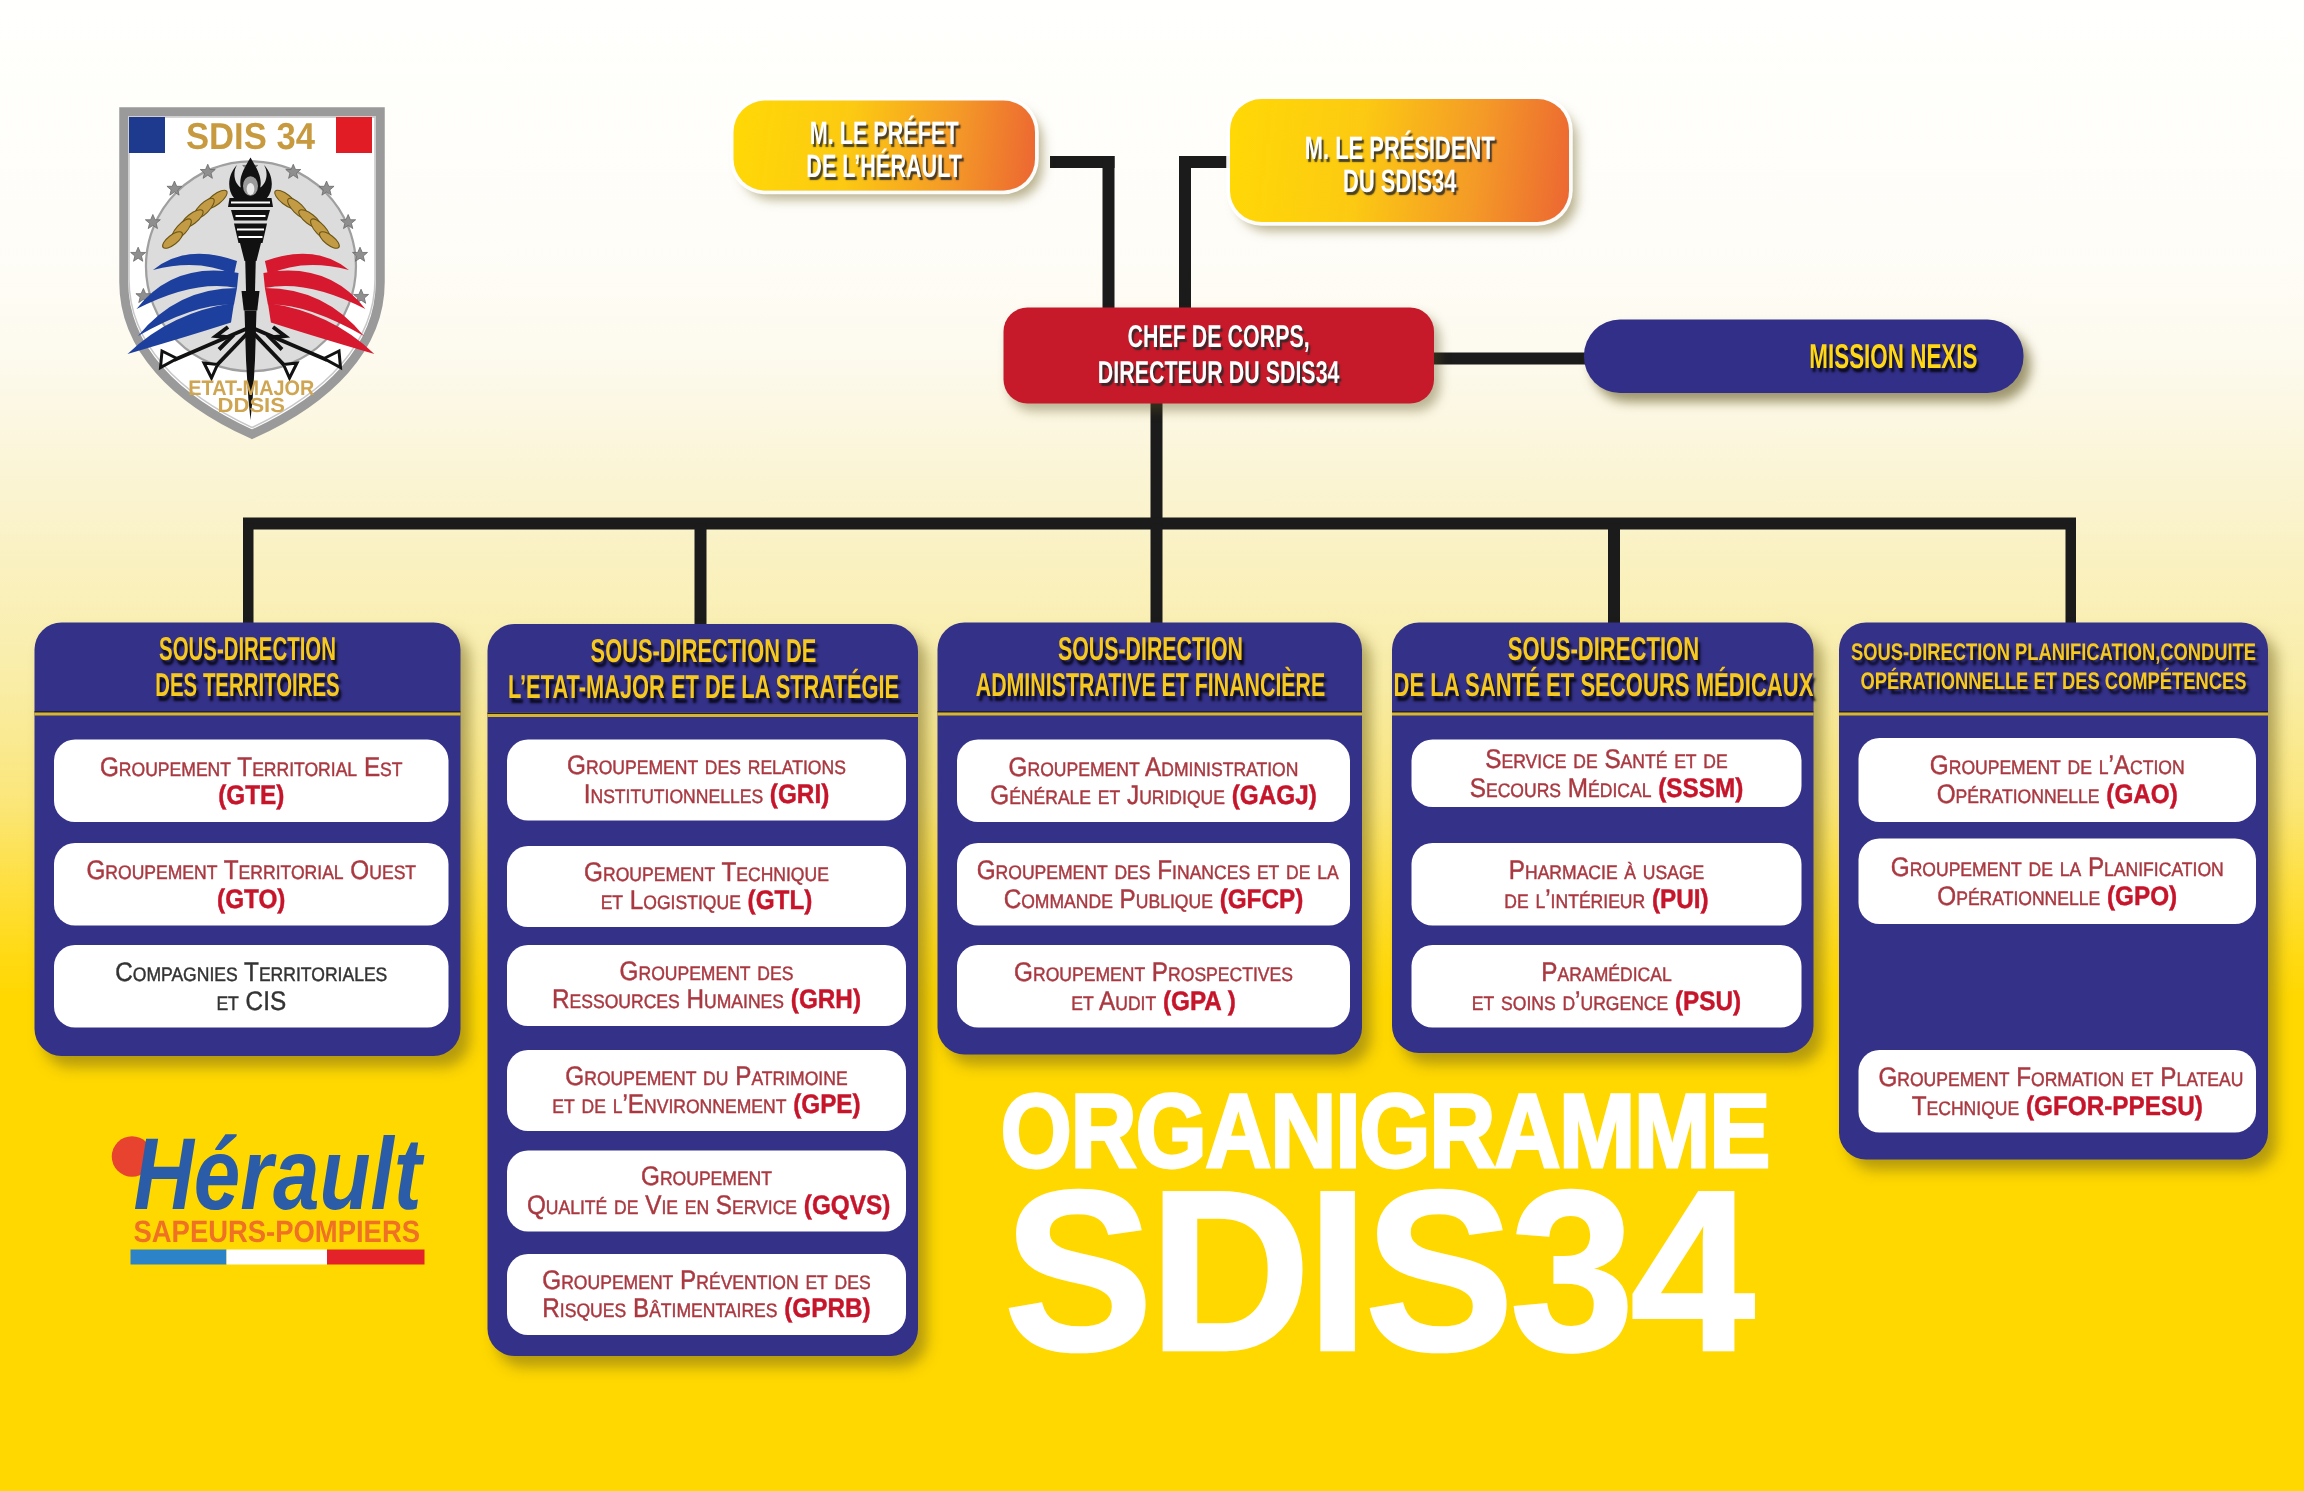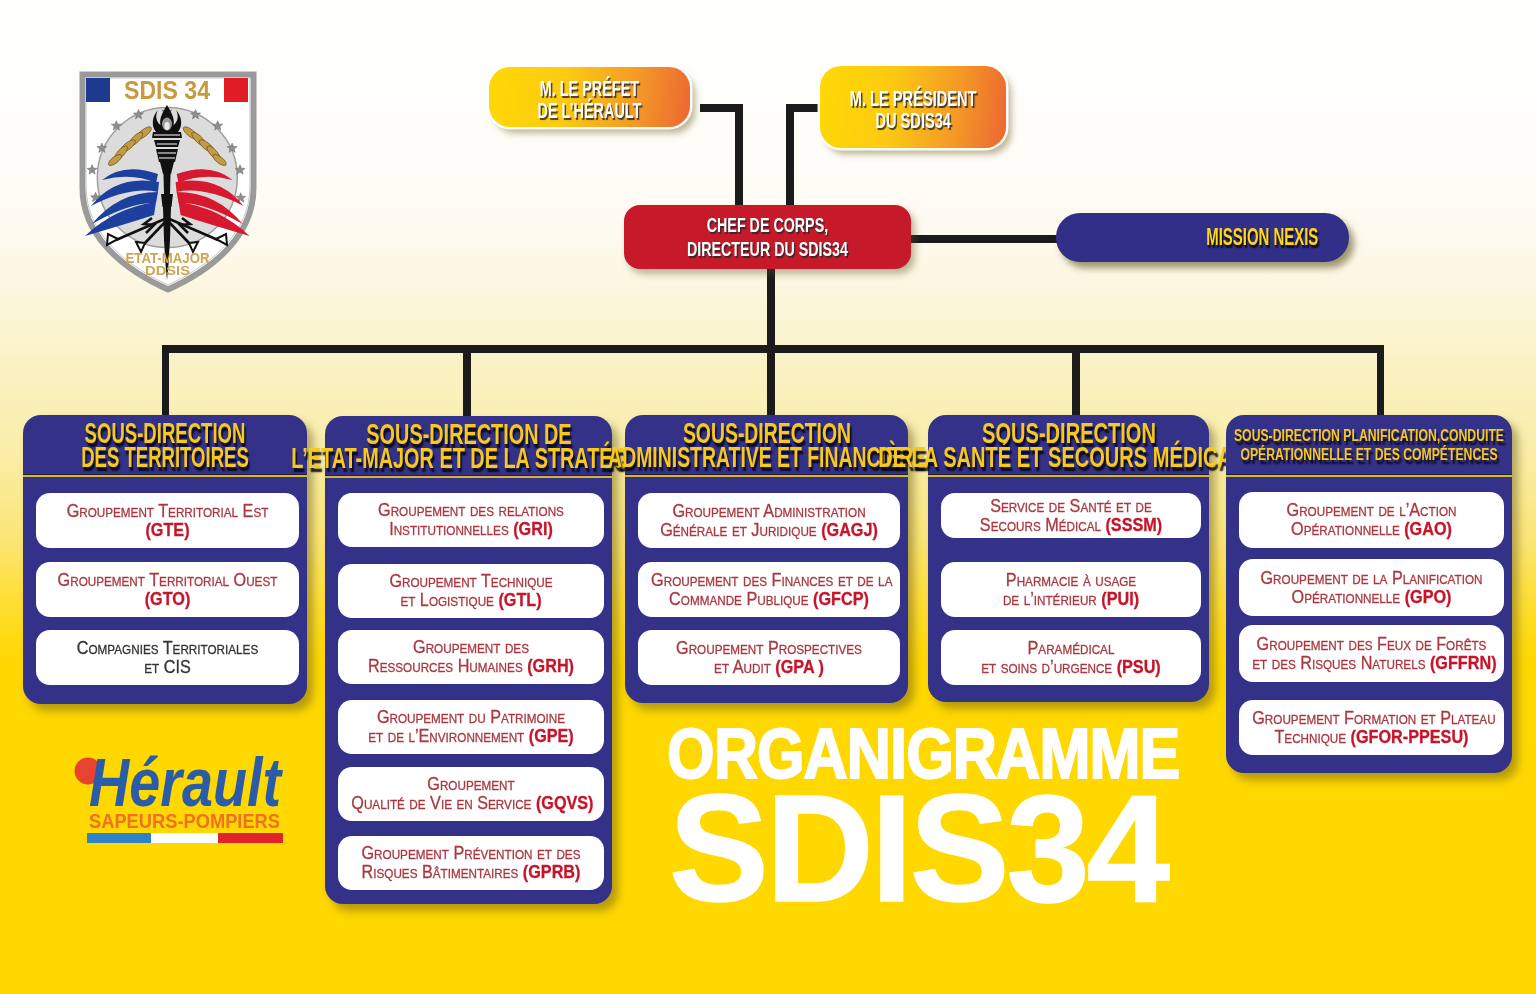--- a/index.html
+++ b/index.html
@@ -12,30 +12,30 @@
 .ln{position:absolute;background:#1b1b1b;}
 .gbox{position:absolute;border-radius:21px;
 background:linear-gradient(97deg,#ffd806 2%,#fcca12 38%,#f49a27 72%,#ec6632 100%);
 box-shadow:0 0 0 2.5px rgba(255,255,255,.95), 5px 6px 7px rgba(120,105,40,.5);
 display:flex;align-items:center;justify-content:center;text-align:center;}
 .gbox .t, .rbox .t{color:#fff;font-weight:bold;font-size:21.5px;line-height:21.8px;position:relative;
 text-shadow:2px 2px 1px rgba(40,40,40,.85);display:inline-block;transform:scaleX(.67);white-space:nowrap;}
 .gbox .t{top:4px}
 .rbox{position:absolute;border-radius:16px;background:#c61a2b;
 box-shadow:4px 5px 7px rgba(90,80,30,.4);
-display:flex;align-items:center;justify-content:center;text-align:center;}
+display:flex;align-items:center;justify-content:center;text-align:center;margin-left:45px;}
 .nexis{position:absolute;left:1056px;top:213px;width:293px;height:49px;border-radius:24px;
 background:#322f88;box-shadow:5px 6px 7px rgba(95,85,30,.6);
 display:flex;align-items:center;justify-content:flex-end;}
 .nexis .t{color:#ffd712;font-weight:bold;font-size:23px;text-shadow:2px 3px 2px rgba(0,0,0,.85);
 display:inline-block;transform:scaleX(.65);white-space:nowrap;}
 .panel{position:absolute;background:#343188;border-radius:18px;
 box-shadow:6px 7px 9px rgba(110,95,25,.5);}
 .hd{position:absolute;left:0;top:0;width:100%;height:60px;
-color:#f7c91d;font-weight:bold;font-size:30px;line-height:23.5px;}
+color:#f7c91d;font-weight:bold;font-size:22px;line-height:23.5px;}
 .hd span{position:absolute;left:50%;top:6px;text-align:center;white-space:nowrap;
 transform:scaleX(.6185) translateX(-50%);transform-origin:left top;
 text-shadow:2.5px 3.5px 2px rgba(5,5,15,.9);}
 .p2 .hd span{transform:scaleX(.662) translateX(-50%)} .p3 .hd span{transform:scaleX(.647) translateX(-50%)}
 .p4 .hd span{transform:scaleX(.669) translateX(-50%)} .p5 .hd span{transform:scaleX(.764) translateX(-50%);top:11px}
 .sep{position:absolute;left:0;width:100%;top:59px;height:2px;background:#d8b52e;
 border-top:1px solid #20203a;}
 .wb{position:absolute;left:13px;right:8px;background:#fff;border-radius:14px;
 display:flex;flex-direction:column;justify-content:center;text-align:center;
 font-size:18px;line-height:19px;color:#aa3840;font-variant:small-caps;-webkit-text-stroke:0.3px #aa3840;}
@@ -57,21 +57,21 @@
   <div class="ln" style="left:162px;top:345px;width:1222px;height:8px"></div>
   <div class="ln" style="left:162px;top:349px;width:7px;height:68px"></div>
   <div class="ln" style="left:463px;top:349px;width:8px;height:69px"></div>
   <div class="ln" style="left:767px;top:349px;width:8px;height:68px"></div>
   <div class="ln" style="left:1072px;top:349px;width:8px;height:68px"></div>
   <div class="ln" style="left:1377px;top:349px;width:7px;height:68px"></div>
 
   <div class="gbox" style="left:489px;top:67px;width:201px;height:60px">
     <div class="t">M. LE PRÉFET<br>DE L’HÉRAULT</div>
     </div>
-  <div class="gbox" style="left:820px;top:66px;width:186px;height:82px">
+  <div class="gbox" style="left:820px;top:66px;width:226px;height:82px">
     <div class="t" style="transform:scaleX(.68)">M. LE PRÉSIDENT<br>DU SDIS34</div>
     </div>
   <div class="rbox" style="left:624px;top:205px;width:287px;height:64px">
     <div class="t" style="font-size:21px;line-height:24px;transform:scaleX(.68)">CHEF DE CORPS,<br>DIRECTEUR DU SDIS34</div>
     </div>
   <div class="nexis">
       <div class="t">MISSION NEXIS</div>
     </div>
 
   <div class="panel" style="left:23px;top:415px;width:284px;height:289px">
@@ -167,24 +167,20 @@
         <span>SOUS-DIRECTION PLANIFICATION,CONDUITE<br>OPÉRATIONNELLE ET DES COMPÉTENCES</span>
       </div>
     <div class="sep"></div>
     <div class="wb" style="top:77px;height:56px">
         <span class="l">Groupement de l’Action</span>
         <span class="l">Opérationnelle <b>(GAO)</b></span>
       </div>
     <div class="wb" style="top:144px;height:57px">
         <span class="l">Groupement de la Planification</span>
         <span class="l">Opérationnelle <b>(GPO)</b></span>
-      </div>
-    <div class="wb" style="top:210px;height:57px">
-        <span class="l">Groupement des Feux de Forêts</span>
-        <span class="l">et des Risques Naturels <b>(GFFRN)</b></span>
       </div>
     <div class="wb" style="top:285px;height:55px">
         <span class="l">Groupement Formation et Plateau</span>
         <span class="l">Technique <b>(GFOR-PPESU)</b></span>
       </div>
   </div>
 
   <div class="big" id="org" style="left:667px;top:714px;font-size:70px;-webkit-text-stroke:2px #fff;transform:scaleX(.873);transform-origin:left top;letter-spacing:-1px">ORGANIGRAMME</div>
   <div class="big" id="sdis" style="left:669px;top:760px;font-size:153px;-webkit-text-stroke:1.5px #fff;transform:scaleX(.978);transform-origin:left top;letter-spacing:-3px">SDIS34</div>
 

